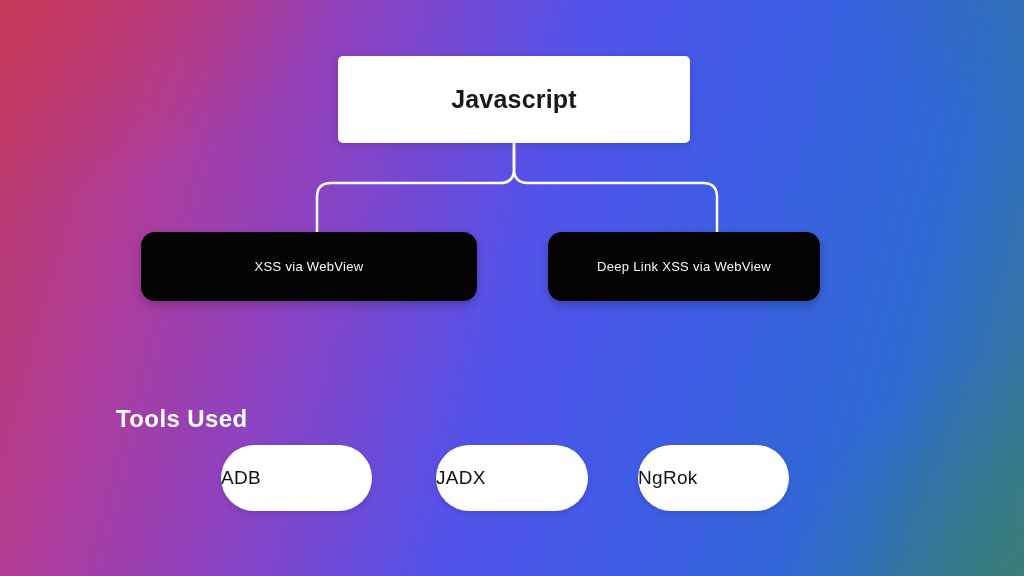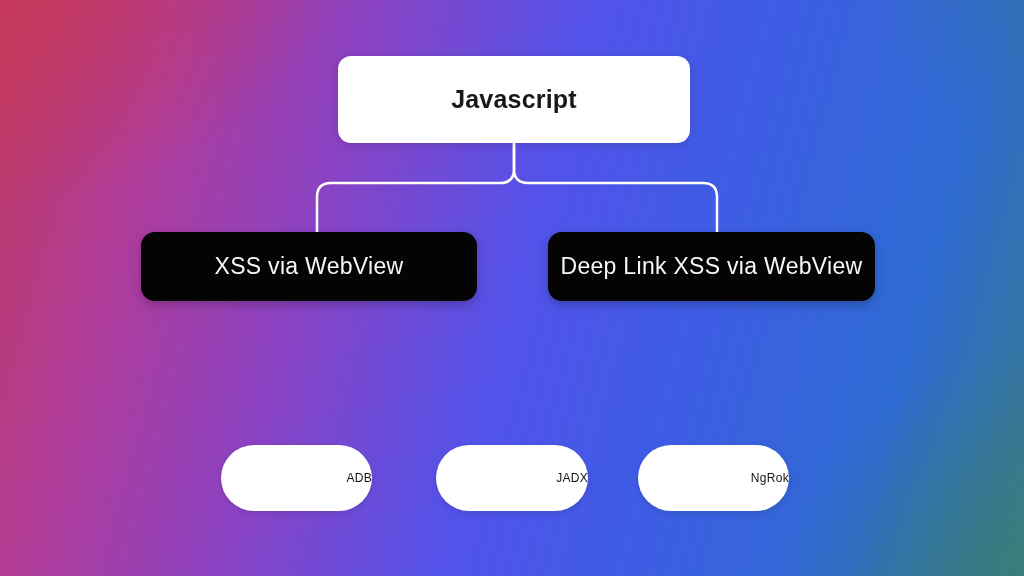--- a/index.html
+++ b/index.html
@@ -28,21 +28,21 @@
   .connectors path {
     fill: none;
     stroke: var(--connector, #ffffff);
     stroke-width: 2.5;
   }
   .root-node {
     position: absolute;
     left: 338px; top: 56px;
     width: 352px; height: 87px;
     background: var(--node-root-bg, #ffffff);
-    border-radius: 13px;
+    border-radius: 5px;
     display: flex;
     flex-direction: column;
     align-items: center;
     justify-content: center;
     text-align: center;
     color: var(--node-root-text, #191919);
     font-size: 25px;
     font-weight: 600;
     line-height: 31px;
     letter-spacing: 0.2px;
@@ -51,45 +51,45 @@
   .child-node {
     position: absolute;
     top: 232px;
     height: 69px;
     background: var(--node-child-bg, #040404);
     border-radius: 14px;
     display: flex;
     align-items: center;
     justify-content: center;
     color: var(--node-child-text, #f7f7f7);
-    font-size: 23px;
+    font-size: 13px;
     letter-spacing: 0.3px;
     box-shadow: 0 4px 10px rgba(0,0,0,0.22);
   }
   .child-left  { left: 141px; width: 336px; }
-  .child-right { left: 548px; width: 327px; }
+  .child-right { left: 548px; width: 272px; }
   .section-label {
     position: absolute;
     left: 116px; top: 405px;
     color: var(--section-label, #ffffff);
     font-size: 24px;
     font-weight: 600;
     letter-spacing: 0.4px;
   }
   .pill {
     position: absolute;
     top: 445px;
     height: 66px;
     background: var(--pill-bg, #ffffff);
     border-radius: 33px;
     display: flex;
     align-items: center;
-    justify-content: flex-end;
+    justify-content: flex-start;
     color: var(--pill-text, #131313);
-    font-size: 12px;
+    font-size: 19px;
     letter-spacing: 0.3px;
     box-shadow: 0 2px 6px rgba(0,0,0,0.12);
   }
   .pill-0 { left: 221px; width: 151px; }
   .pill-1 { left: 436px; width: 152px; }
   .pill-2 { left: 638px; width: 151px; }
 </style>
 </head>
 <body>
 
@@ -105,20 +105,21 @@
   </div>
 
   <div class="child-node child-left">
     <span>XSS via WebView</span>
   </div>
 
   <div class="child-node child-right">
     <span>Deep Link XSS via WebView</span>
   </div>
 
+  <div class="section-label">Tools Used</div>
 
   <div class="pill pill-0">
     <span>ADB</span>
   </div>
 
   <div class="pill pill-1">
     <span>JADX</span>
   </div>
 
   <div class="pill pill-2">

